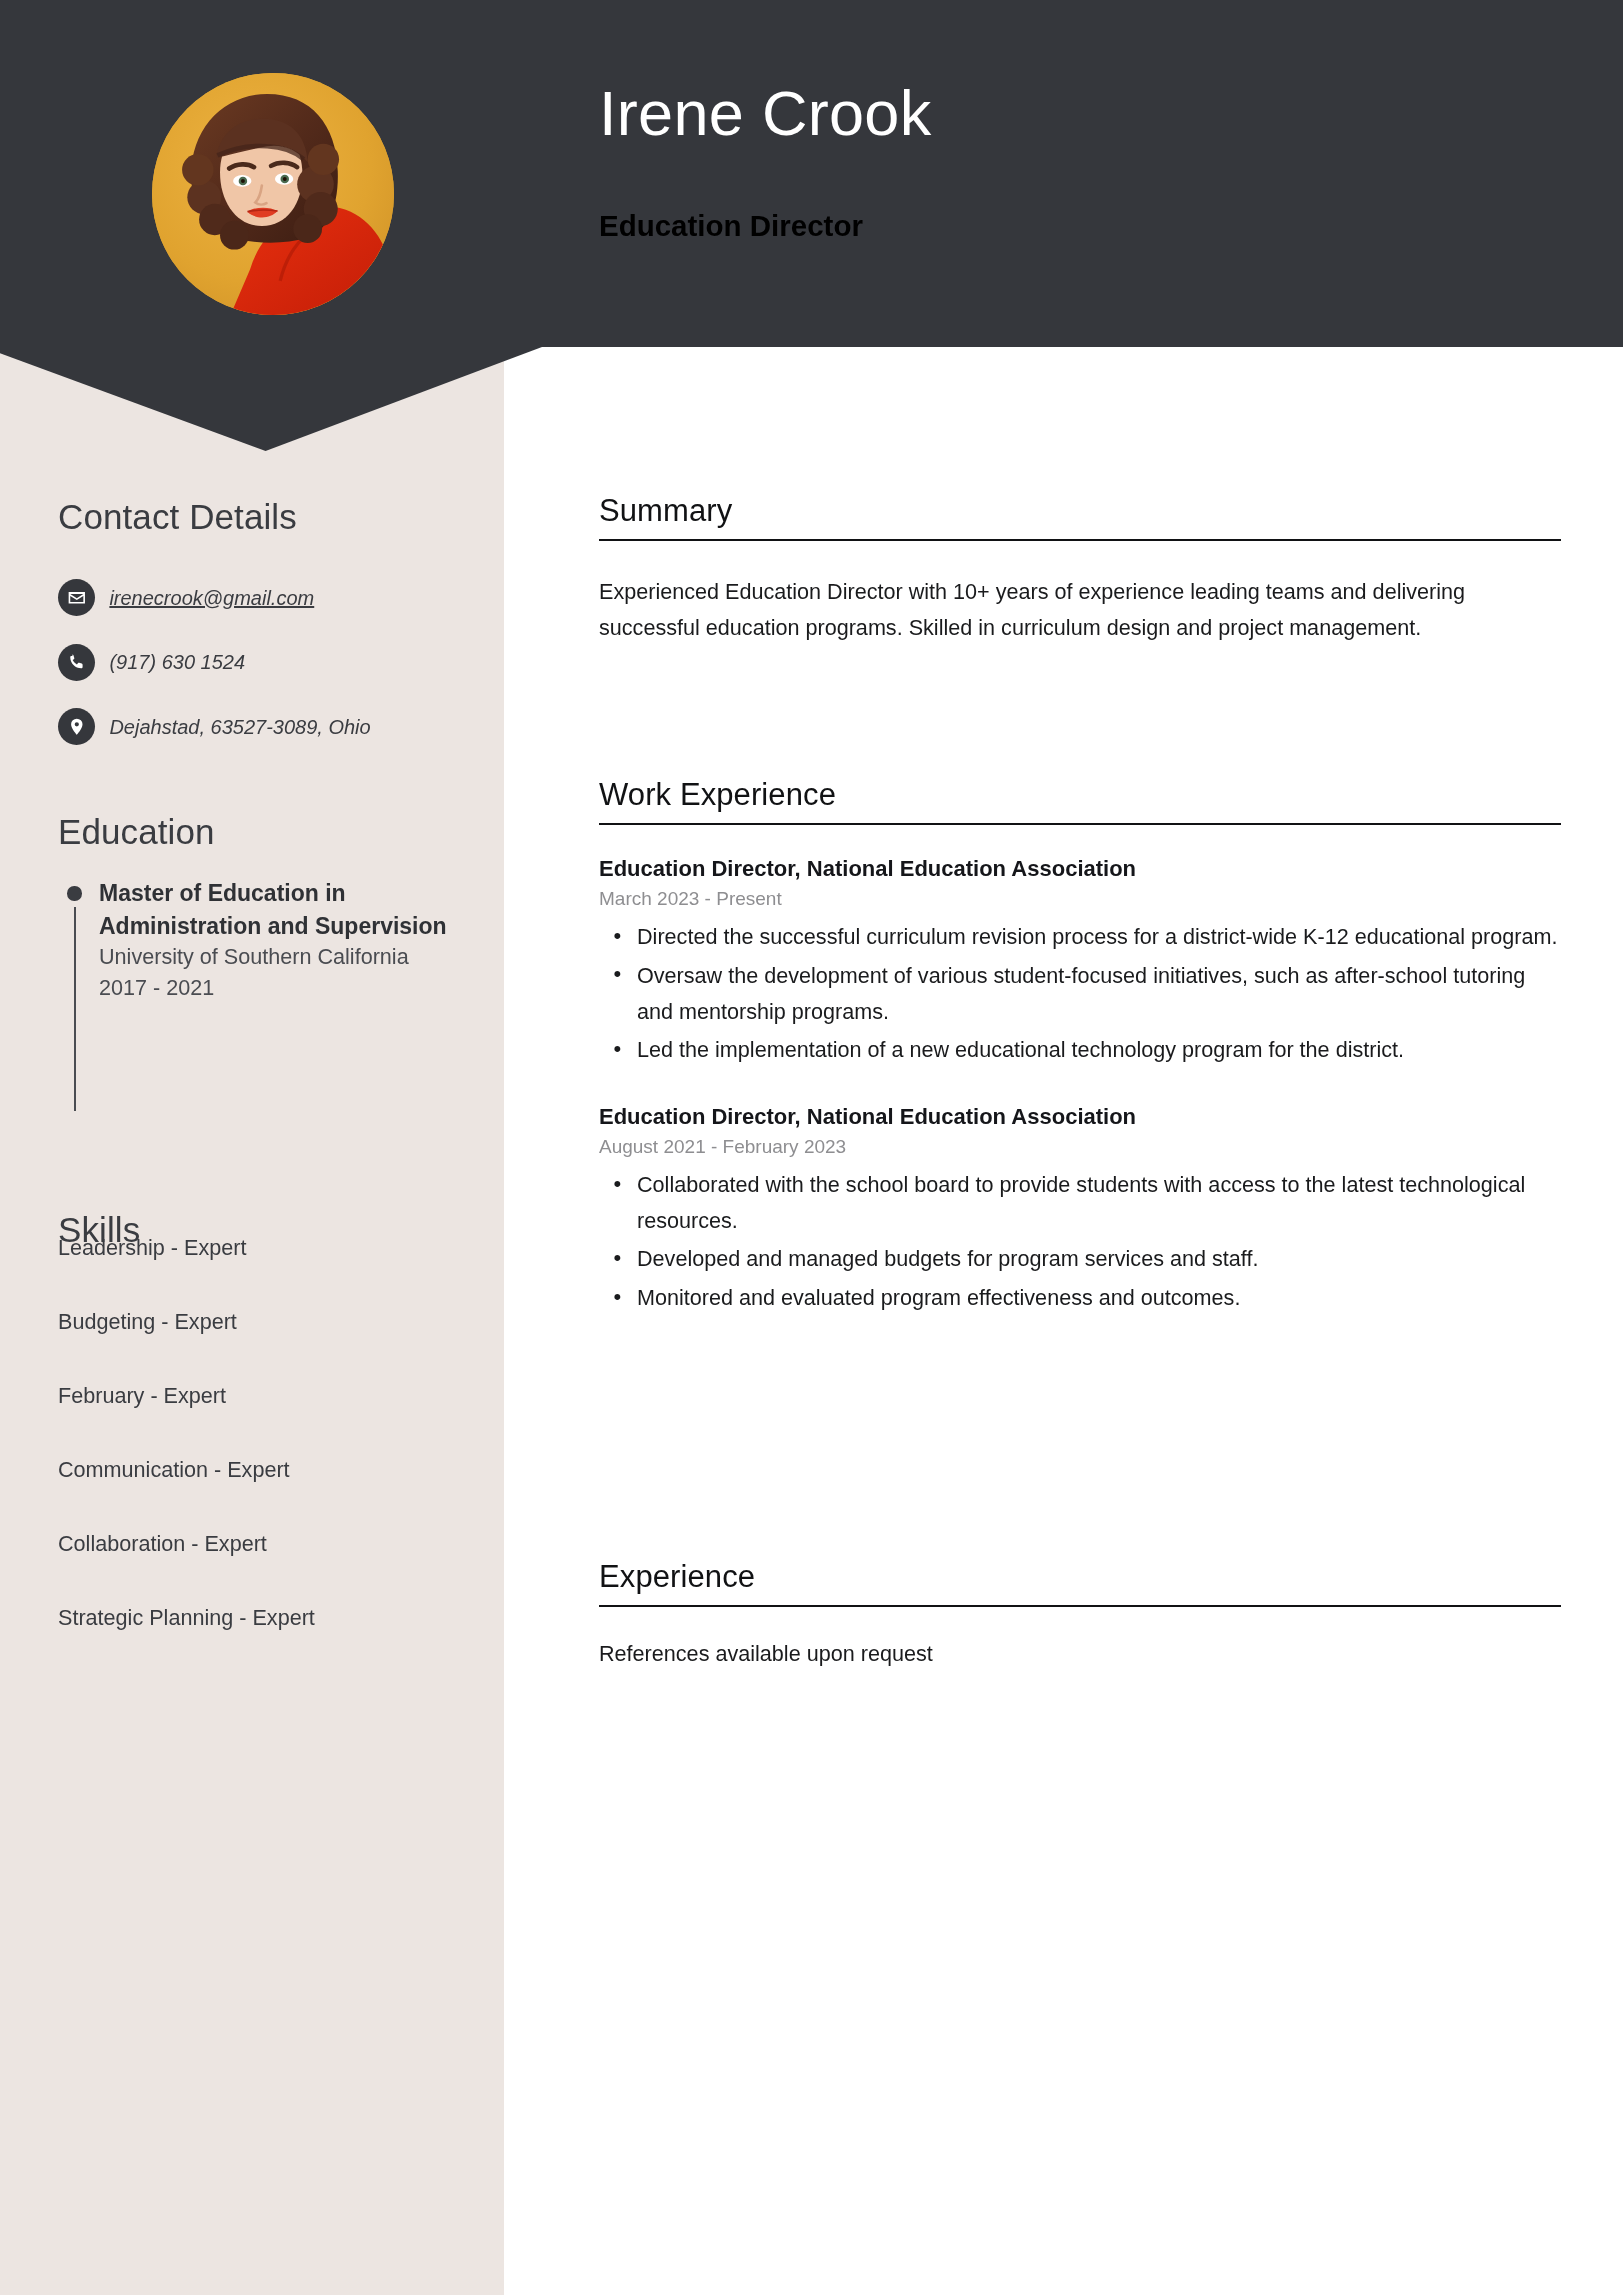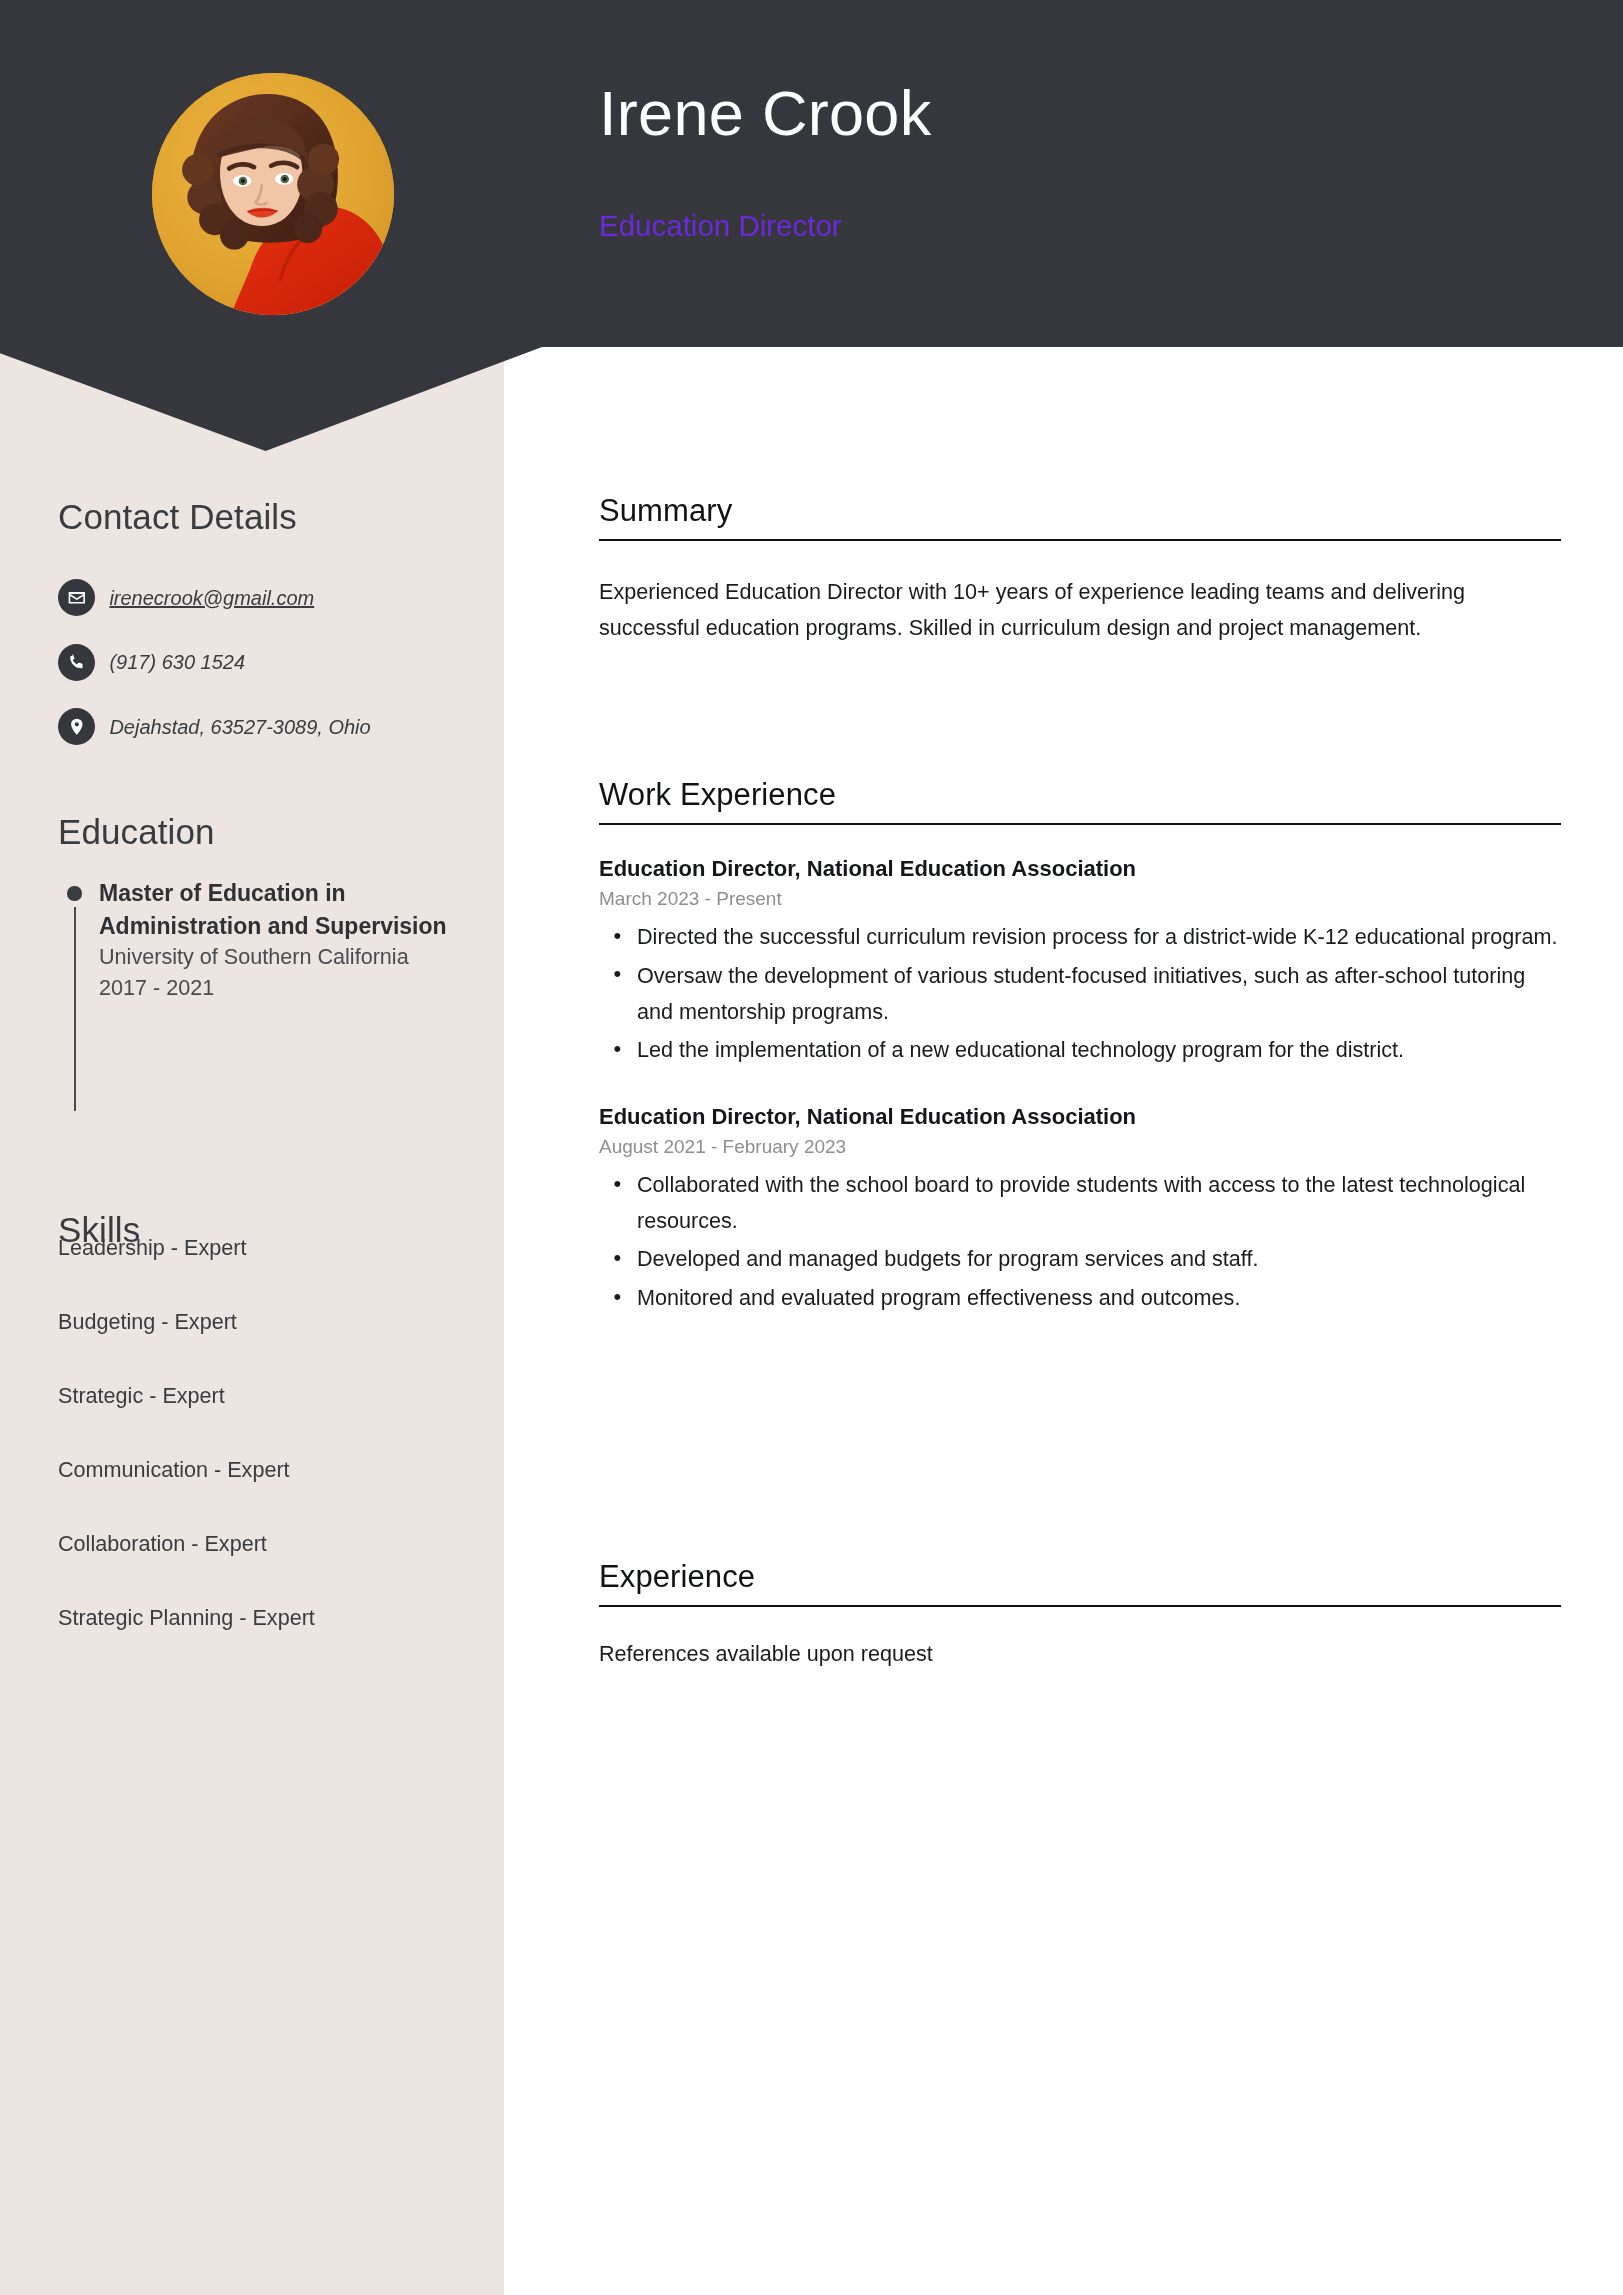--- a/index.html
+++ b/index.html
@@ -39,21 +39,21 @@
 
   .name {
     position:absolute; left:599px; top:82px;
     font-size:63px; font-weight:300; color:#ffffff;
     letter-spacing:0.3px;
     font-stretch:condensed;
     line-height:1;
   }
   .role {
     position:absolute; left:599px; top:211px;
-    font-size:29.5px; font-weight:400; color:#6d28d9;
+    font-size:29.5px; font-weight:700; color:#000000;
     line-height:1;
   }
   .side-h {
     font-size:35px; font-weight:400; color:#3a3c41;
     line-height:1.1; letter-spacing:0.1px;
   }
   .contact-h { position:absolute; left:58px; top:498px; }
   .education-h { position:absolute; left:58px; top:813px; }
   .skills-h { position:absolute; left:58px; top:1211px; }
 
@@ -232,21 +232,21 @@
     <div class="edu-degree">Master of Education in Administration and Supervision</div>
     <div class="edu-school">University of Southern California</div>
     <div class="edu-dates">2017 - 2021</div>
   </div>
 
   <div class="side-h skills-h">Skills</div>
 
   <div class="skills-list">
     <div class="skill-item">Leadership - Expert</div>
     <div class="skill-item">Budgeting - Expert</div>
-    <div class="skill-item">Strategic - Expert</div>
+    <div class="skill-item">February - Expert</div>
     <div class="skill-item">Communication - Expert</div>
     <div class="skill-item">Collaboration - Expert</div>
     <div class="skill-item">Strategic Planning - Expert</div>
   </div>
 
   <div class="sec-h sec-summary">Summary</div>
   <div class="summary-body">Experienced Education Director with 10+ years of experience leading teams and delivering successful education programs. Skilled in curriculum design and project management.</div>
 
   <div class="sec-h sec-work">Work Experience</div>
 

